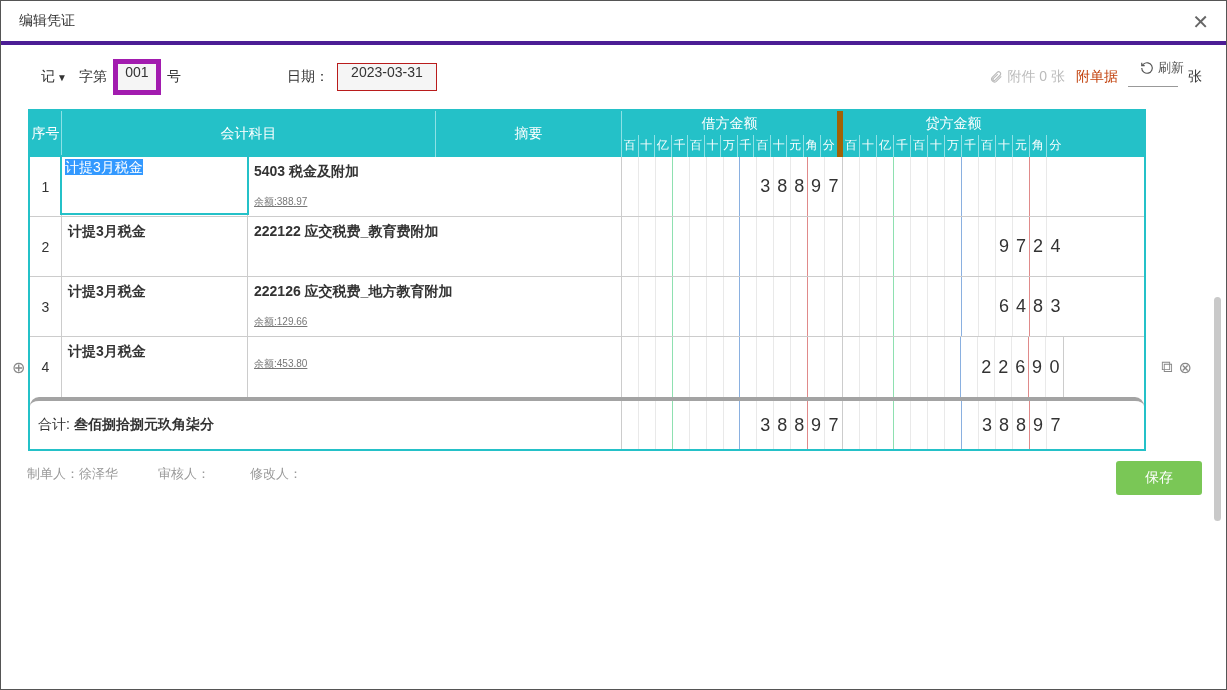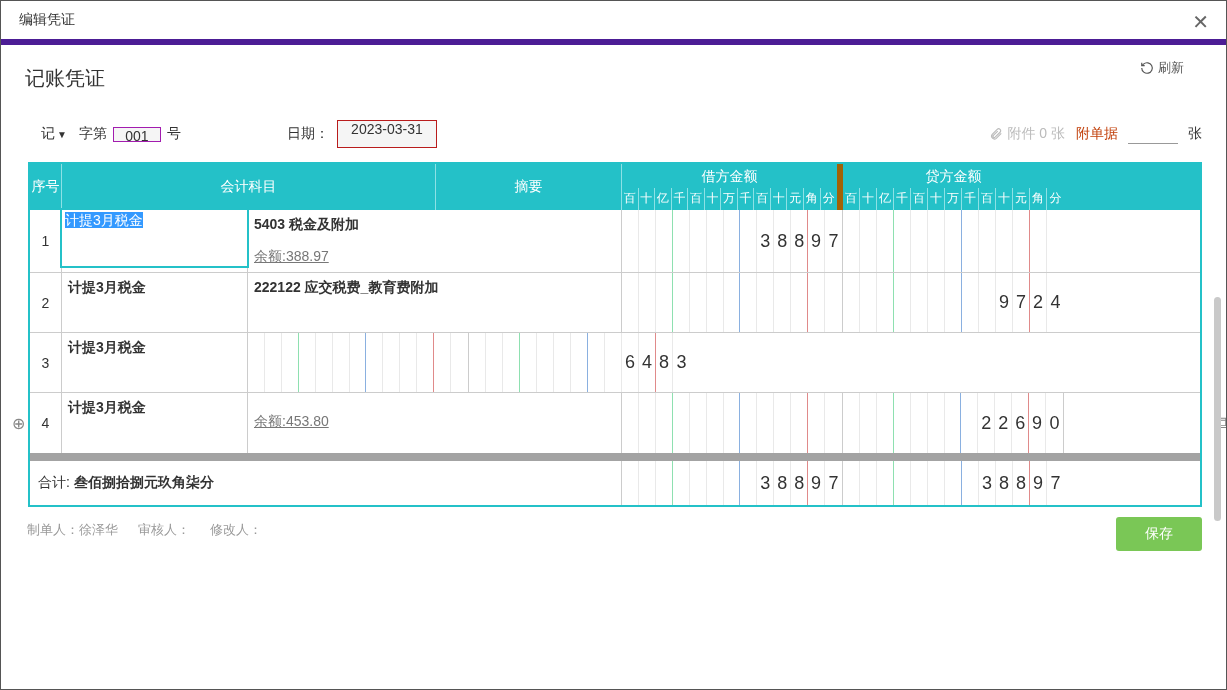--- a/index.html
+++ b/index.html
@@ -1,30 +1,30 @@
 <!DOCTYPE html>
 <html><head>
 <meta charset="utf-8">
 <style>
   * { box-sizing: border-box; margin: 0; padding: 0; }
   html, body { font-family: "Microsoft YaHei", "PingFang SC", Arial, sans-serif; font-size: 14px; color: #333; background: #fff; }
   body { width: 1227px; height: 690px; border: 1px solid #555; overflow: hidden; }
 
-  .dialog-header { height: 44px; display: flex; align-items: center; padding: 0 18px; font-size: 14px; color: #333; border-bottom: 6px solid #4c1d95; }
+  .dialog-header { height: 44px; display: flex; align-items: center; padding: 0 18px; font-size: 14px; color: #333; border-bottom: 4px solid #4c1d95; }
   .dialog-header .close { position: absolute; right: 18px; top: 10px; font-size: 20px; color: #666; cursor: pointer; font-weight: 300; }
 
   .content { padding: 14px 24px; position: relative; }
 
   .refresh { position: absolute; right: 42px; top: 14px; color: #555; font-size: 13px; cursor: pointer; display: flex; align-items: center; gap: 4px; }
 
   .page-title { font-size: 20px; color: #333; margin: 6px 0 28px 0; font-weight: 400; }
 
   .toolbar { display: flex; align-items: center; gap: 6px; font-size: 14px; color: #333; padding-left: 10px; margin-bottom: 14px; }
   .toolbar .ji { padding: 4px 6px; display: inline-flex; align-items: center; gap: 2px; }
-  .toolbar .num-input { width: 48px; height: 15px; text-align: center; background: #f5f5f5; border: 1px solid #a21caf; }
+  .toolbar .num-input { width: 48px; height: 36px; text-align: center; background: #f5f5f5; border: 5px solid #a21caf; }
   .toolbar .date-input { width: 100px; height: 28px; text-align: center; background: #f5f5f5; border: 1px solid #b91c1c; padding: 0 6px; margin-left: 2px; }
   .toolbar .spacer { flex: 1; }
   .toolbar .attach { color: #bbb; display: inline-flex; align-items: center; gap: 4px; cursor: pointer; }
   .toolbar .attach-count-label { color: #c2410c; margin-left: 5px; }
   .toolbar .attach-count { display: inline-block; width: 50px; border-bottom: 1px solid #999; height: 20px; margin: 0 4px; }
   .date-label { margin-left: 100px; }
 
   
   .voucher { border: 2px solid #24c1c8; }
   .vhead { display: flex; background: #24c1c8; color: #fff; }
@@ -40,52 +40,52 @@
   .u:last-child { border-right: none; }
 
   
   .vrow { display: flex; border-bottom: 1px solid #ccc; background: #fff; min-height: 60px; position: relative; }
   .vrow:last-of-type { border-bottom: none; }
   .vcell { border-right: 1px solid #ccc; padding: 6px 6px; font-size: 14px; position: relative; }
   .vcell.idx { width: 32px; display: flex; align-items: center; justify-content: center; color: #333; }
   .vcell.summary { width: 186px; }
   .vcell.subject { width: 374px; }
   .subject-name { font-weight: 600; }
-  .subject-balance { color: #777; font-size: 14px; text-decoration: underline; margin-top: 14px; }
+  .subject-balance { color: #777; font-size: 10px; text-decoration: underline; margin-top: 14px; }
   .vcell.amount { width: 221px; padding: 0; }
   .vcell.amount:last-child { border-right: none; }
 
   
   .summary-active { border: 2px solid #24c1c8; margin: -2px; padding: 2px 3px; height: 60px; }
   .sel { background: #3399ff; color: #fff; }
 
   
   .digits { display: flex; height: 100%; }
   .digit { width: 17px; border-right: 1px solid #e9e9e9; display: flex; align-items: center; justify-content: center; font-size: 18px; color: #333; }
   .digit:last-child { border-right: none; }
   .digit.red-line { border-right: 1px solid #e08a8a; }
   .digit.blue-line { border-right: 1px solid #8ab0e0; }
   .digit.green-line { border-right: 1px solid #8ee0b0; }
 
   
   .rowactions { position: absolute; right: -48px; top: 50%; transform: translateY(-50%); display: flex; gap: 6px; color: #888; font-size: 16px; }
   .row-add-left { position: absolute; left: -18px; top: 50%; transform: translateY(-50%); color: #888; font-size: 16px; cursor: pointer; }
 
   
-  .total-row { display: flex; border-top: 8px solid #a3a3a3; background: #fff; min-height: 52px; }
+  .total-row { display: flex; border-top: 4px solid #a3a3a3; background: #fff; min-height: 52px; border-radius: 9px; }
   .total-label { width: 592px; display: flex; align-items: center; padding-left: 8px; border-right: 1px solid #ccc; font-size: 14px; }
   .total-label .hj { font-weight: 400; }
   .total-label .zh { font-weight: 600; margin-left: 4px; }
 
-  .footer-info { margin-top: 14px; font-size: 13px; color: #999; display: flex; align-items: center; gap: 20px; padding-left: 2px; position: relative; }
+  .footer-info { margin-top: 14px; font-size: 13px; color: #999; display: flex; align-items: center; gap: 40px; padding-left: 2px; position: relative; }
   .save-btn { position: absolute; right: 0; top: -4px; background: #7ac756; color: #fff; border: none; border-radius: 3px; width: 86px; height: 34px; font-size: 14px; cursor: pointer; }
 
   .scroll-track { position: absolute; right: 5px; top: 252px; width: 7px; height: 224px; background: #c9c9c9; border-radius: 4px; }
 
-  .voucher-wrap { position: relative; margin-left: 3px; }
+  .voucher-wrap { position: relative; margin-left: 3px; margin-right: 56px; }
 
   svg.icon { width: 14px; height: 14px; }
 </style>
 </head>
 <body>
 
 <div class="dialog-header">
   <span>编辑凭证</span>
   <span class="close">✕</span>
 </div>
@@ -93,21 +93,20 @@
 <div class="content">
 
   <div class="refresh">
     <svg class="icon" viewBox="0 0 24 24" fill="none" stroke="#555" stroke-width="2">
         <path d="M3 12a9 9 0 1 0 3-6.7L3 8"></path>
         <path d="M3 3v5h5"></path>
       </svg>
     <span>刷新</span>
   </div>
 
-  <h2 class="page-title">记账凭证</h2>
 
   <div class="toolbar">
     <span class="ji">
         <span>记</span> 
         <span style="font-size:10px;">▼</span>
       </span>
     <span>字第</span>
     <span class="num-input">001</span>
     <span>号</span>
     <span class="date-label">日期：</span>
@@ -255,20 +254,24 @@
                 <span class="digit">2</span>
                 <span class="digit">4</span>
               </div>
             </div>
           </div>
           <div class="vrow">
             <div class="vcell idx">3</div>
             <div class="vcell summary">
               <div style="font-weight: 600;">计提3月税金</div>
             </div>
+            <div class="vcell subject">
+              <div class="subject-name">222126 应交税费_地方教育附加</div>
+              <div class="subject-balance">余额:129.66</div>
+            </div>
             <div class="vcell amount">
               <div class="digits">
                 <span class="digit"></span>
                 <span class="digit"></span>
                 <span class="digit green-line"></span>
                 <span class="digit"></span>
                 <span class="digit"></span>
                 <span class="digit"></span>
                 <span class="digit blue-line"></span>
                 <span class="digit"></span>

